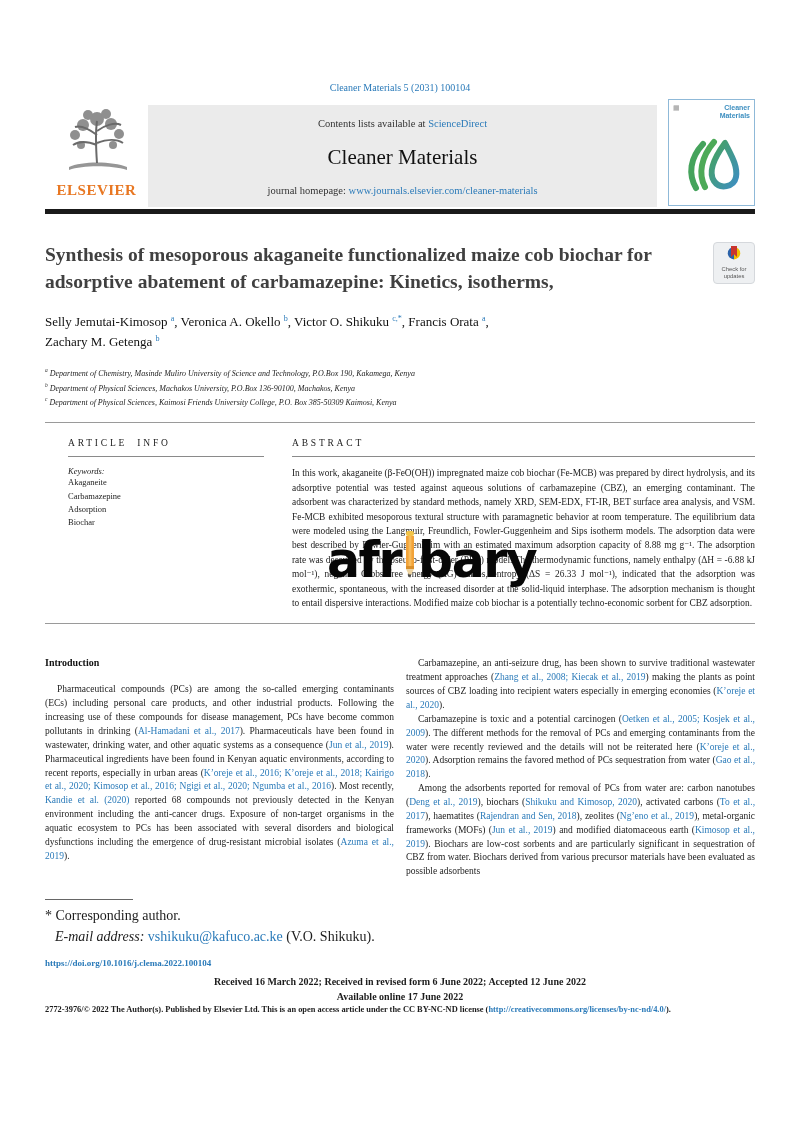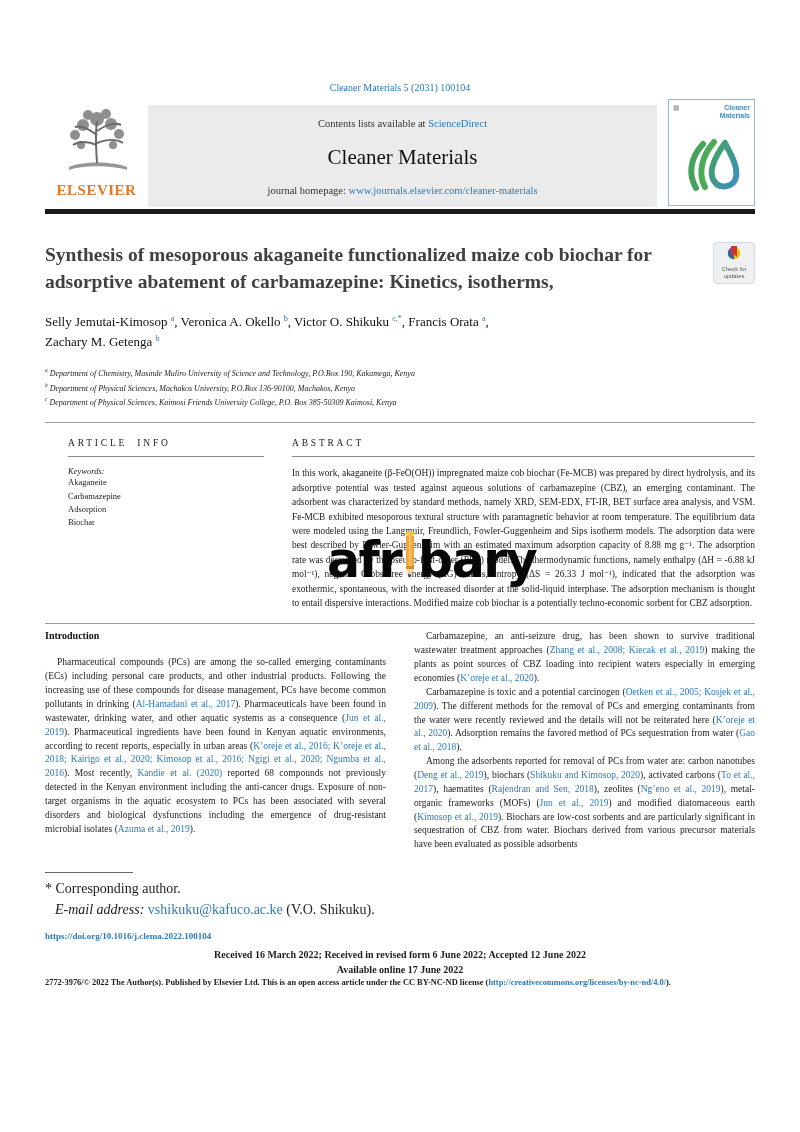--- a/index.html
+++ b/index.html
@@ -48,21 +48,21 @@
   .head-rule { border-top:1px solid #8a8a8a; margin:8px 0 9px 0; }
   .kw-label { font-size:8.5px; font-style:italic; }
   .kw-item { font-size:8.5px; line-height:1.55; }
   .abstract-text { font-size:9.4px; line-height:1.53; text-align:justify; color:#1c1c1c; }
 
   .watermark { position:absolute; left:327px; top:531px; display:flex; align-items:flex-end;
     font-family:"DejaVu Sans","Liberation Sans",sans-serif; font-weight:800; font-size:49px;
     letter-spacing:-1.5px; color:#070707; line-height:0.92; z-index:5; }
   .watermark .pencil { margin:0 1px -2px 2px; }
 
-  .intro-row { margin:6px 45px 0 45px; display:flex; gap:28px; }
+  .intro-row { margin:33px 45px 0 45px; display:flex; gap:12px; }
   .col { flex:1; min-width:0; }
   .intro-head { font-size:10px; font-weight:bold; color:#111; margin-bottom:15px; }
   .body-p { font-size:9.5px; line-height:1.46; text-align:justify; text-indent:12px; color:#1c1c1c; }
 
   .footnote { margin:20px 45px 0 45px; }
   .fn-rule { width:88px; border-top:1px solid #666; margin-bottom:5px; }
   .fn-line { font-size:14px; line-height:1.5; }
   .fn-line.indent { padding-left:10px; }
 
   .footer { margin:11px 45px 0 45px;font-weight:bold; }

